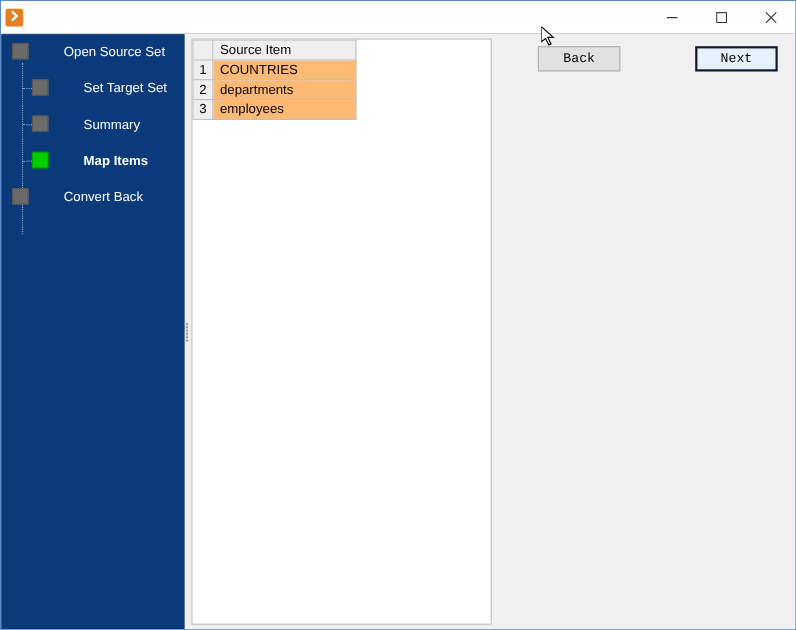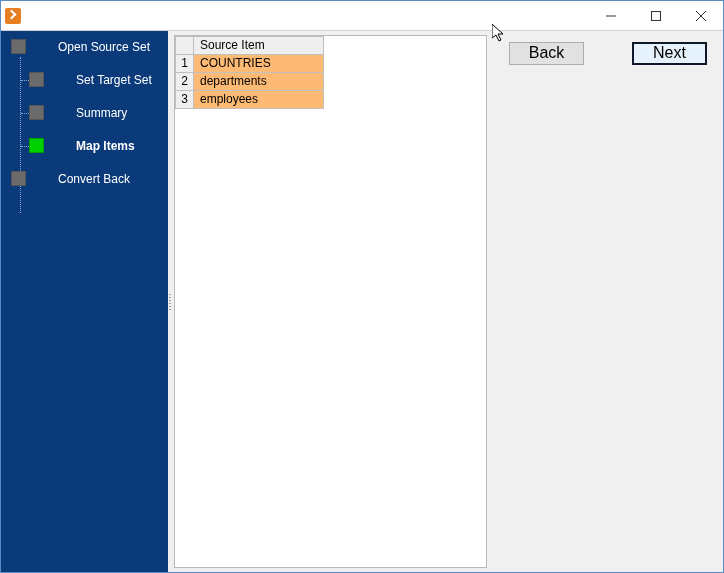--- a/index.html
+++ b/index.html
@@ -187,23 +187,24 @@
     padding: 0 12px;
     gap: 48px;
     background: #f0f0f0;
     padding-left: 22px;
   }
   .btn {
     min-width: 75px;
     height: 23px;
     border: 1px solid #adadad;
     background: #e1e1e1;
-    font-size: 16px;
-    font-family: Liberation Sans, sans-serif;
+    font-size: 12px;
+    font-family: Liberation Mono, monospace;
     padding: 0 8px;
+    margin-left: 20px;
   }
   .btn.default {
     border: 2px solid #0f172a;
     background: #e5f1fb;
   }
   
   .cursor {
     position: absolute;
     left: 492px;
     top: 24px;

